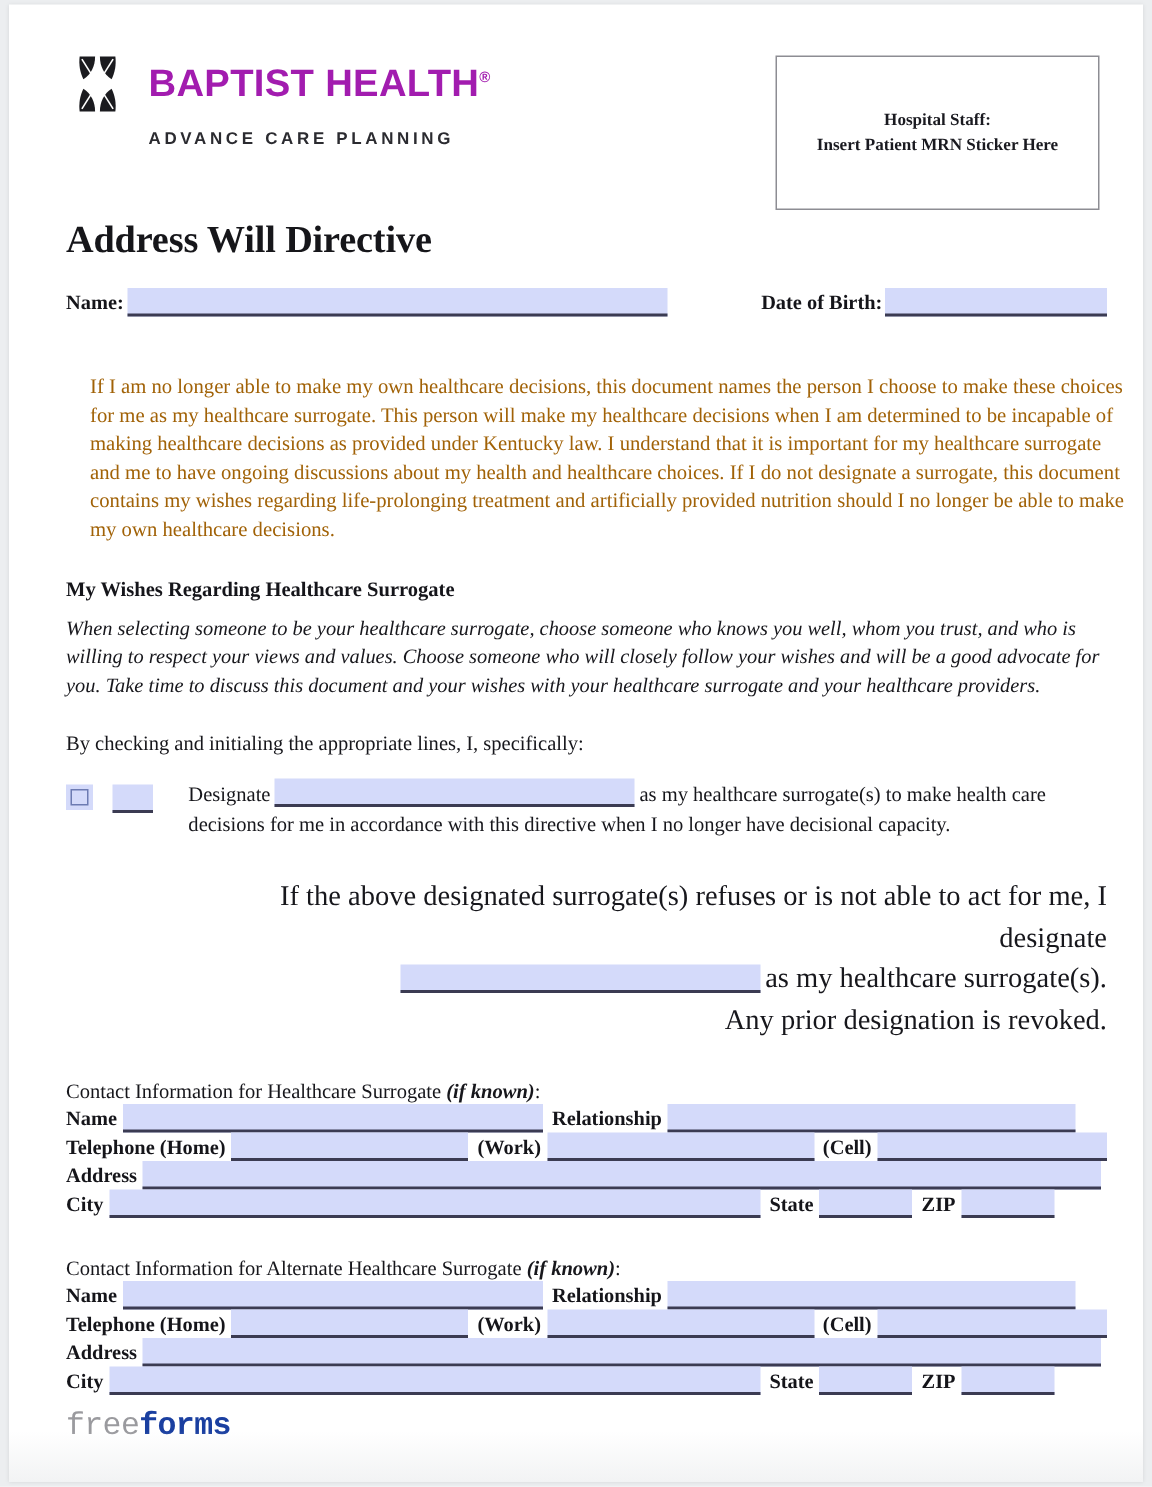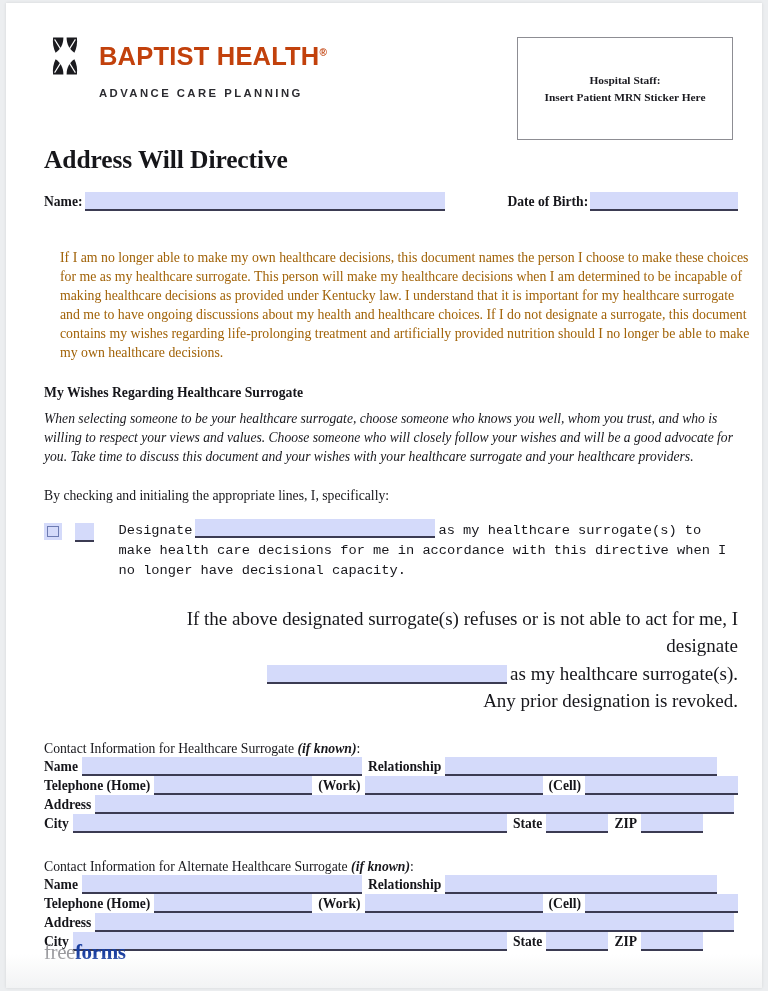--- a/index.html
+++ b/index.html
@@ -33,21 +33,21 @@
 
   .logo-block { position: absolute; left: 6px; top: 10px; }
   .logo-row { display: flex; align-items: center; }
   .logo-mark { width: 42px; height: 42px; position: relative; flex: 0 0 auto; }
   .logo-mark svg { display: block; }
   .brand {
     font-family: "Liberation Sans", sans-serif;
     font-weight: bold;
     font-size: 25.5px;
     letter-spacing: 0.2px;
-    color: #c2410c;
+    color: #a21caf;
     margin-left: 13px;
     white-space: nowrap;
   }
   .brand .reg { font-size: 10px; vertical-align: super; font-weight: bold; }
   .tagline {
     font-family: "Liberation Sans", sans-serif;
     font-size: 11.3px;
     font-weight: bold;
     letter-spacing: 2.45px;
     color: #2b2b30;
@@ -155,21 +155,20 @@
     border: 1.6px solid #6d7bb2;
   }
   .fld-initial { width: 47px; margin-left: 13px; margin-top: 4px; }
 
   .designate-text {
     margin-left: 24px;
     font-size: 13.7px;
     line-height: 1.45;
     color: #17171c;
     flex: 1 1 auto;
-    font-family: Liberation Mono, monospace;
   }
   .fld-surrogate { width: 240px; margin: 0 3px; }
 
   .alt-block {
     margin: 24px 0 0 125px;
     font-size: 19px;
     line-height: 1.45;
     color: #17171c;
     text-align: right;
   }
@@ -200,21 +199,21 @@
   .f-cell      { width: 153px; }
   .f-address   { width: 639px; }
   .f-city      { width: 434px; }
   .f-state     { width: 62px; }
   .f-zip       { width: 62px; }
 
   
   .footer {
     position: absolute;
     left: 38px; top: 937px;
-    font-family: Liberation Serif, serif;
+    font-family: Liberation Mono, monospace;
     font-size: 21px;
     font-weight: bold;
     letter-spacing: -0.4px;
   }
   .footer .free { color: #9a9a9e; font-weight: normal; }
   .footer .forms { color: #1a3fa0; }
 
   .bottom-fade {
     position: absolute;
     left: 0; right: 0; bottom: 0;

